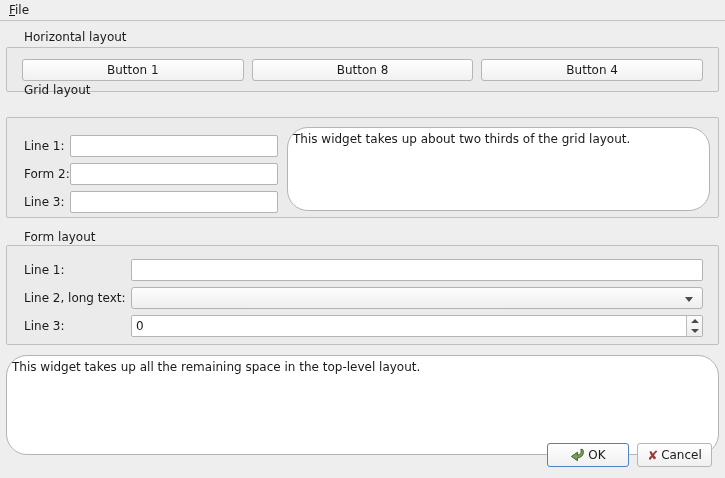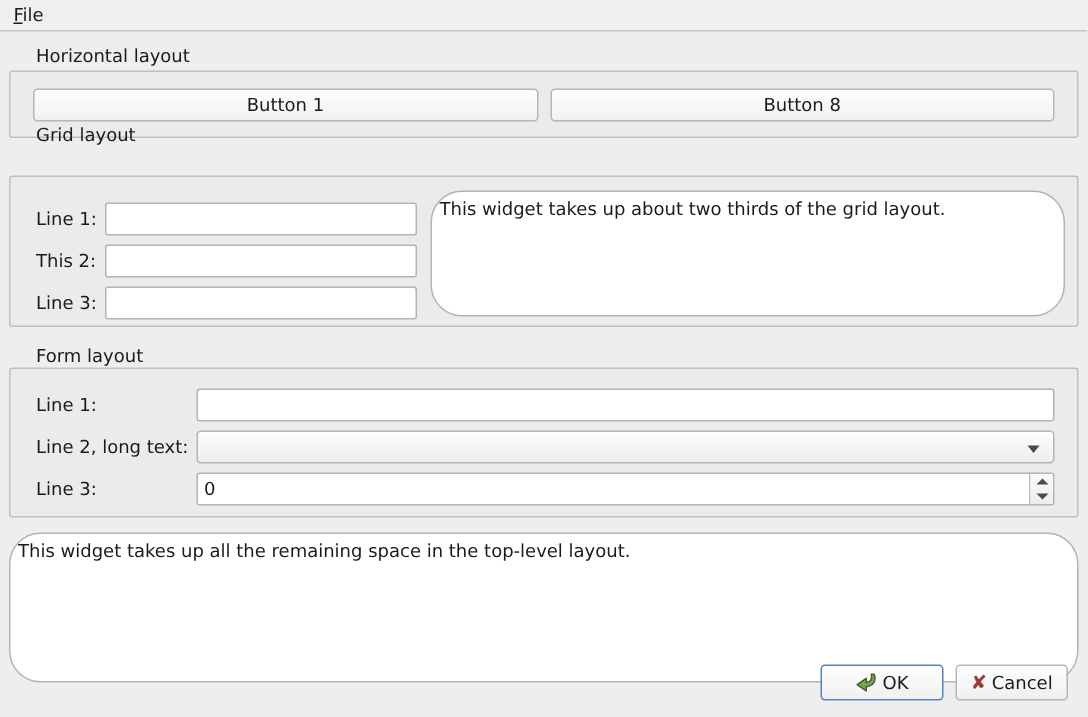--- a/index.html
+++ b/index.html
@@ -87,27 +87,28 @@
 
 <div class="menubar">
   <div class="menu-item"><span class="mnemonic">F</span><span>ile</span></div>
 </div>
 
 <div class="group-title" style="top:30px;">Horizontal layout</div>
 <div class="groupbox" style="top:47px; height:45px;"></div>
 <div class="btn-row">
   <button class="btn">Button 1</button>
   <button class="btn">Button 8</button>
+  <button class="btn">Button 4</button>
 </div>
 
 <div class="group-title" style="top:83px;">Grid layout</div>
 <div class="groupbox" style="top:117px; height:101px;"></div>
 <div class="field-label" style="left:24px; top:139px;">Line 1:</div>
 <input class="lineedit" style="position: absolute; left: 70px; top: 135px; width: 208px;" value="">
-<div class="field-label" style="left:24px; top:167px;">This 2:</div>
+<div class="field-label" style="left:24px; top:167px;">Form 2:</div>
 <input class="lineedit" style="position: absolute; left: 70px; top: 163px; width: 208px;" value="">
 <div class="field-label" style="left:24px; top:195px;">Line 3:</div>
 <input class="lineedit" style="position: absolute; left: 70px; top: 191px; width: 208px;" value="">
 <div class="textedit" style="left:287px; top:127px; width:423px; height:84px;">This widget takes up about two thirds of the grid layout.</div>
 
 <div class="group-title" style="top:230px;">Form layout</div>
 <div class="groupbox" style="top:245px; height:100px;"></div>
 <div class="field-label" style="left:24px; top:263px;">Line 1:</div>
 <input class="lineedit" style="position: absolute; left: 131px; top: 259px; width: 572px;" value="">
 <div class="field-label" style="left:24px; top:291px;">Line 2, long text:</div>

